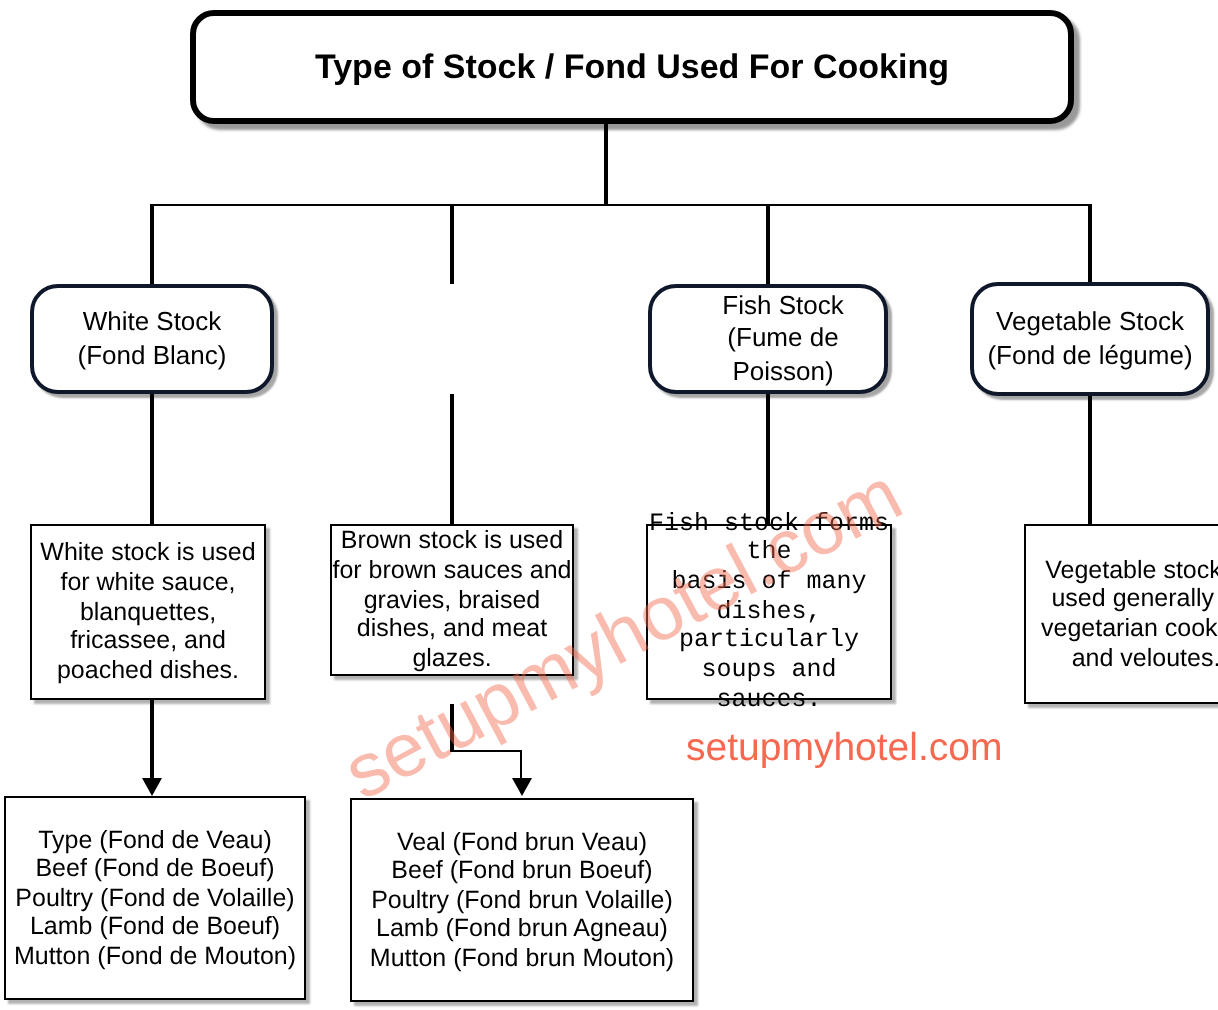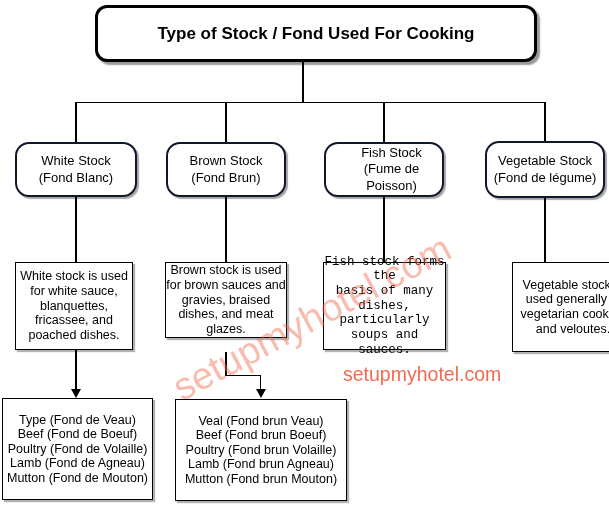--- a/index.html
+++ b/index.html
@@ -95,26 +95,20 @@
   <div class="line" style="left:225.25px; top:102px; width:1.5px; height:40px;"></div>
   <div class="line" style="left:383.25px; top:102px; width:1.5px; height:40px;"></div>
   <div class="line" style="left:544.25px; top:102px; width:1.5px; height:40px;"></div>
 
   <div class="box stock-box" style="left:15px; top:142px; width:122px; height:55px;">
     <div>
       <div>White Stock</div>
       <div>(Fond Blanc)</div>
     </div>
   </div>
-  <div class="box stock-box" style="left:166px; top:142px; width:120px; height:55px;">
-    <div>
-      <div>Brown Stock</div>
-      <div>(Fond Brun)</div>
-    </div>
-  </div>
   <div class="box stock-box" style="left:324px; top:142px; width:120px; height:55px;padding-left:15px;">
     <div>
       <div>Fish Stock</div>
       <div>(Fume de Poisson)</div>
     </div>
   </div>
   <div class="box stock-box" style="left:485px; top:141px; width:120px; height:57px;">
     <div>
       <div>Vegetable Stock</div>
       <div>(Fond de légume)</div>
@@ -159,21 +153,21 @@
   <div class="line" style="left:225.25px; top:352px; width:1.5px; height:24px;"></div>
   <div class="line" style="left:225.25px; top:374.5px; width:36px; height:1.5px;"></div>
   <div class="line" style="left:259.75px; top:374.5px; width:1.5px; height:16px;"></div>
   <div class="arrowhead" style="left:255.5px; top:389px;"></div>
 
   <div class="box list-box" style="left:2px; top:398px; width:151px; height:102px;">
     <div>
       <div>Type (Fond de Veau)</div>
       <div>Beef (Fond de Boeuf)</div>
       <div>Poultry (Fond de Volaille)</div>
-      <div>Lamb (Fond de Agneau)</div>
+      <div>Lamb (Fond de Boeuf)</div>
       <div>Mutton (Fond de Mouton)</div>
     </div>
   </div>
   <div class="box list-box" style="left:175px; top:399px; width:172px; height:102px;">
     <div>
       <div>Veal (Fond brun Veau)</div>
       <div>Beef (Fond brun Boeuf)</div>
       <div>Poultry (Fond brun Volaille)</div>
       <div>Lamb (Fond brun Agneau)</div>
       <div>Mutton (Fond brun  Mouton)</div>

